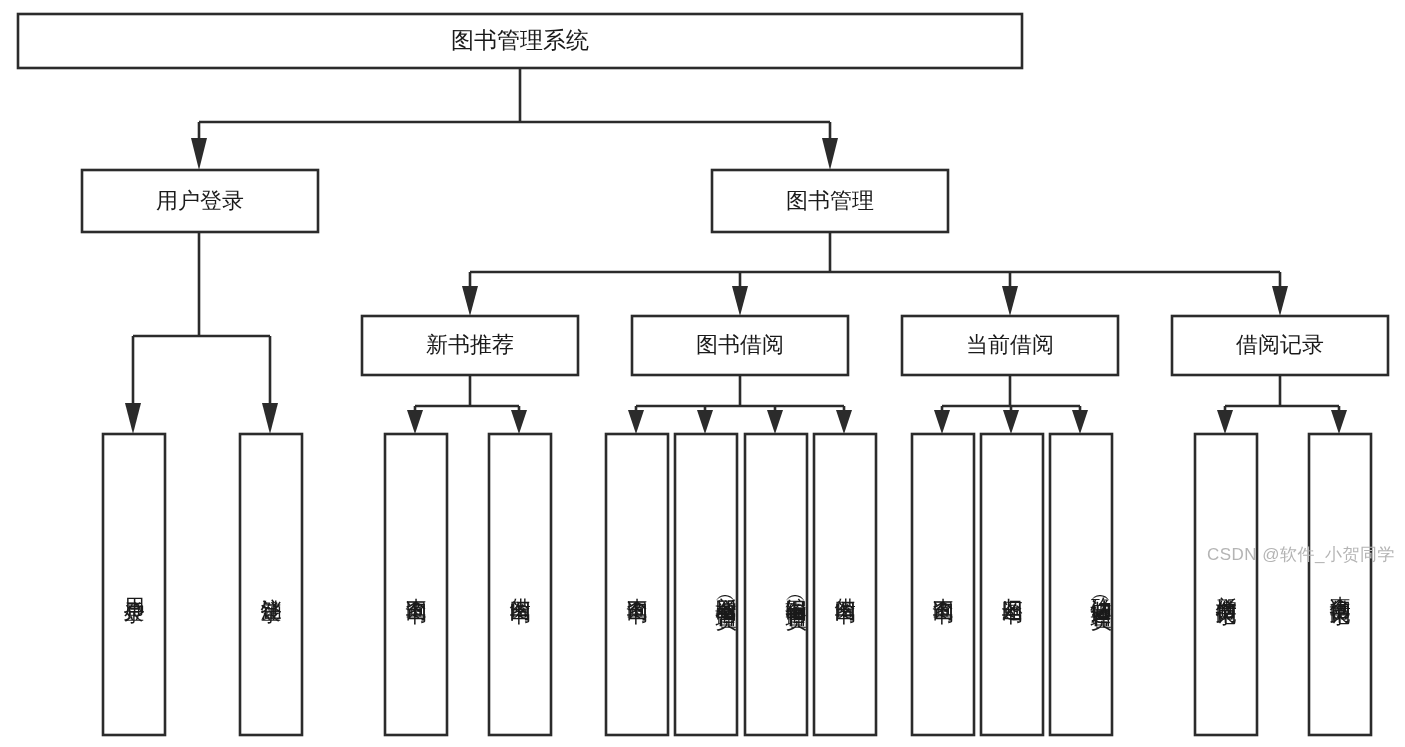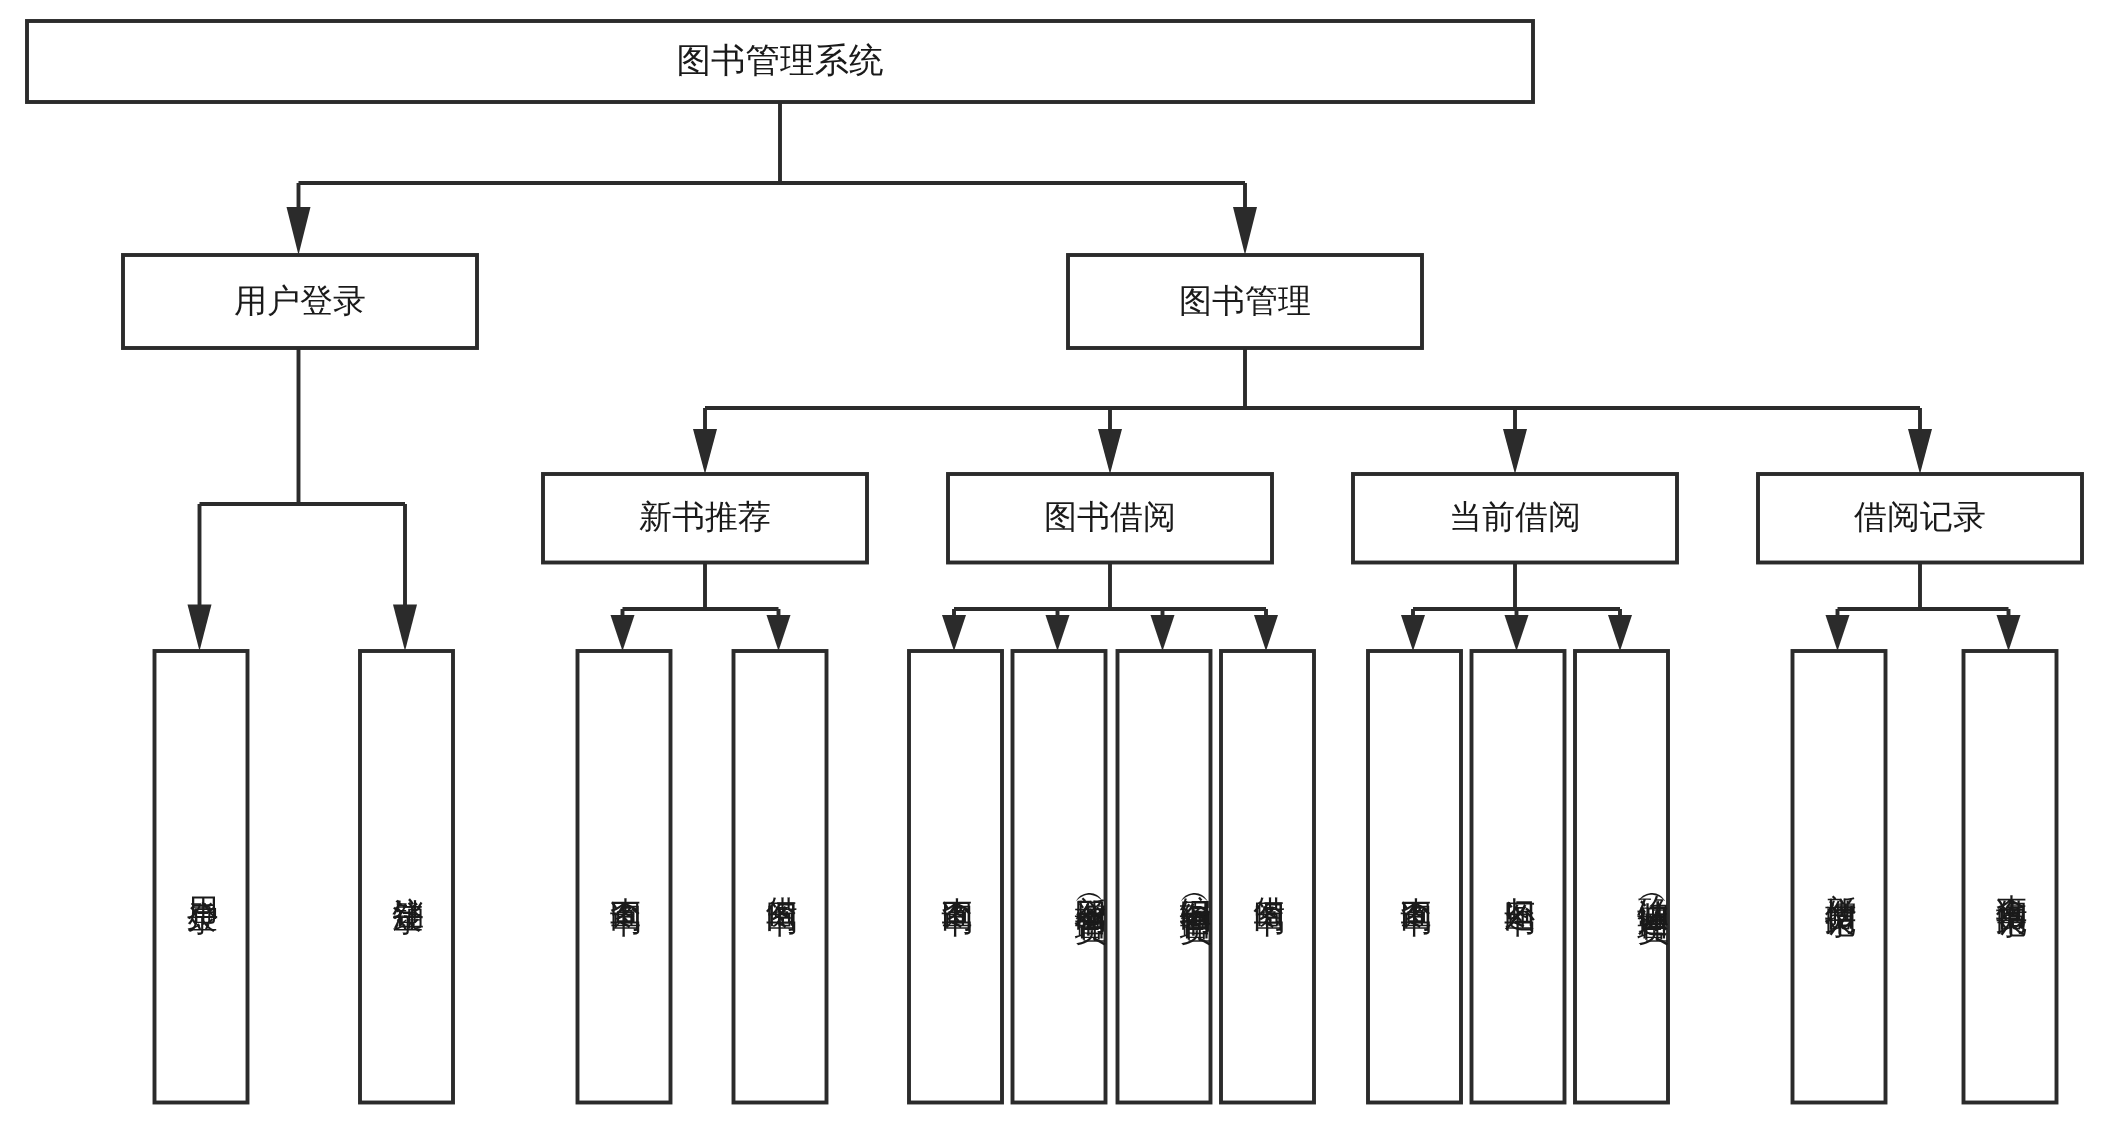--- a/index.html
+++ b/index.html
@@ -259,14 +259,15 @@
   <div class="vlabel" style="left:912px; top:434px; width:62px; height:301px;">查询图书</div>
 
   <div class="vlabel" style="left:981px; top:434px; width:62px; height:301px;">归还图书</div>
 
   <div class="vlabel" style="left:1050px; top:434px; width:62px; height:301px; align-items:flex-start; padding-top:8px; box-sizing:border-box;">确认归还（管理员）</div>
 
   <div class="vlabel" style="left:1195px; top:434px; width:62px; height:301px;">新增借阅记录</div>
 
   <div class="vlabel" style="left:1309px; top:434px; width:62px; height:301px;">查询借阅记录</div>
 
+  <div class="watermark">CSDN @软件_小贺同学</div>
 
 </div>
 
 </body></html>

